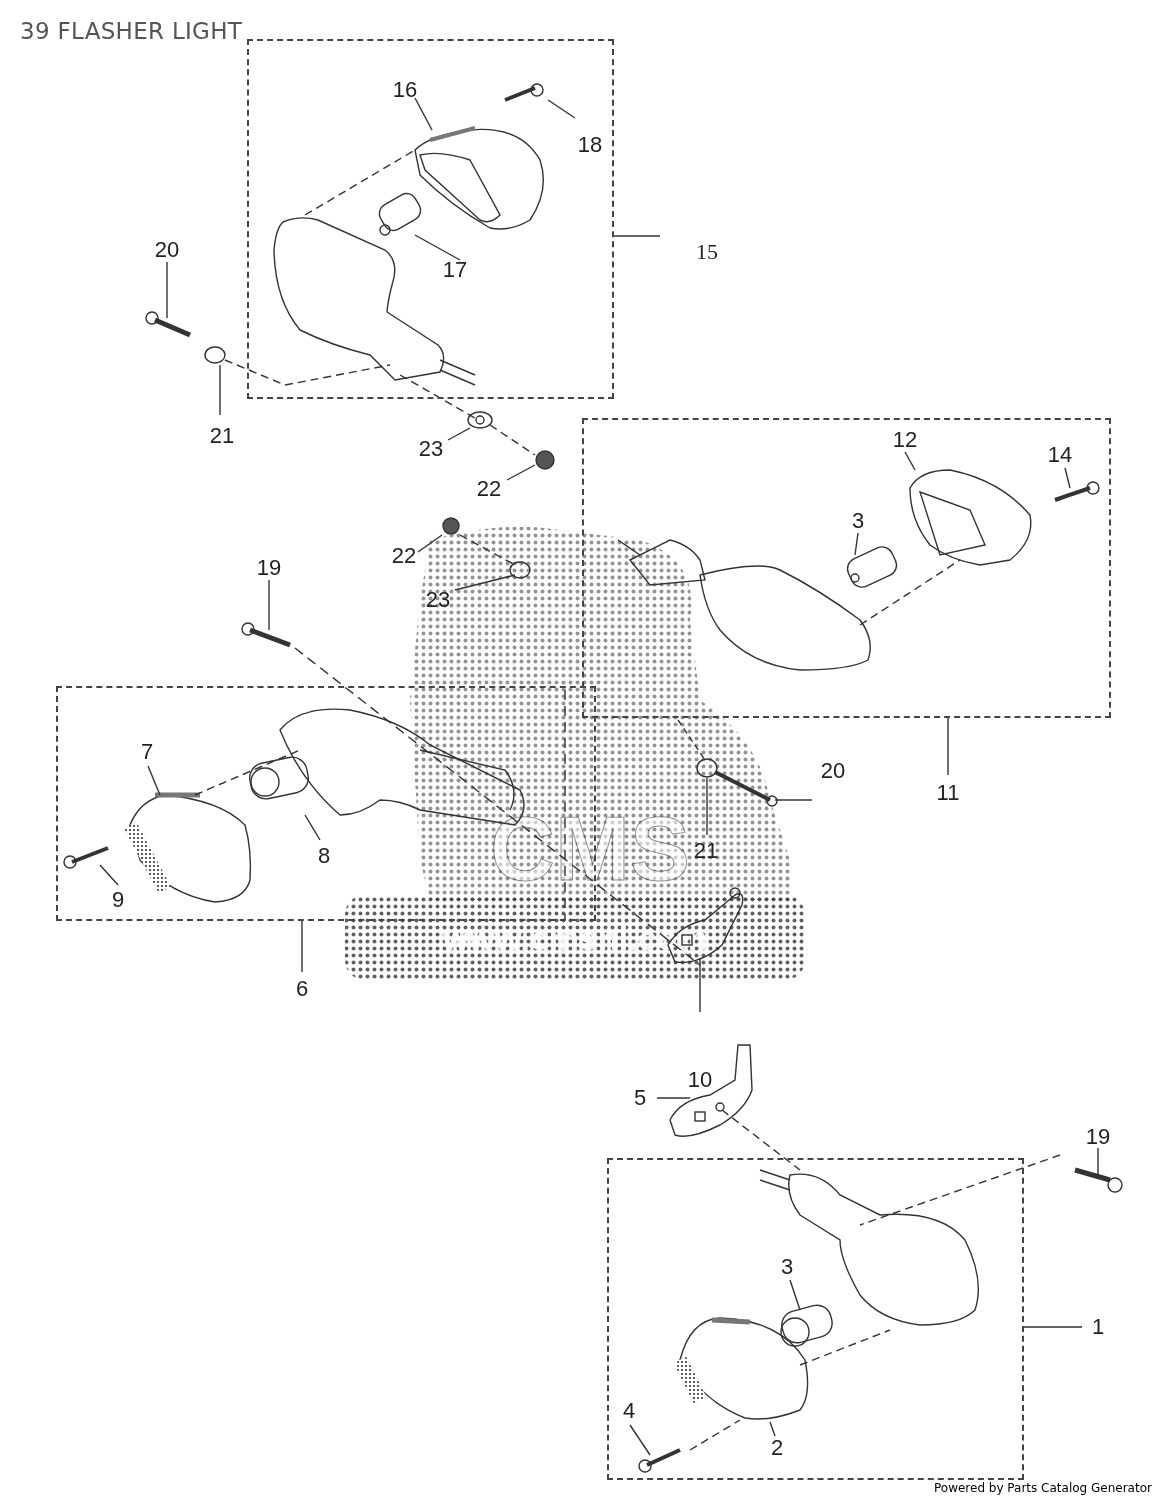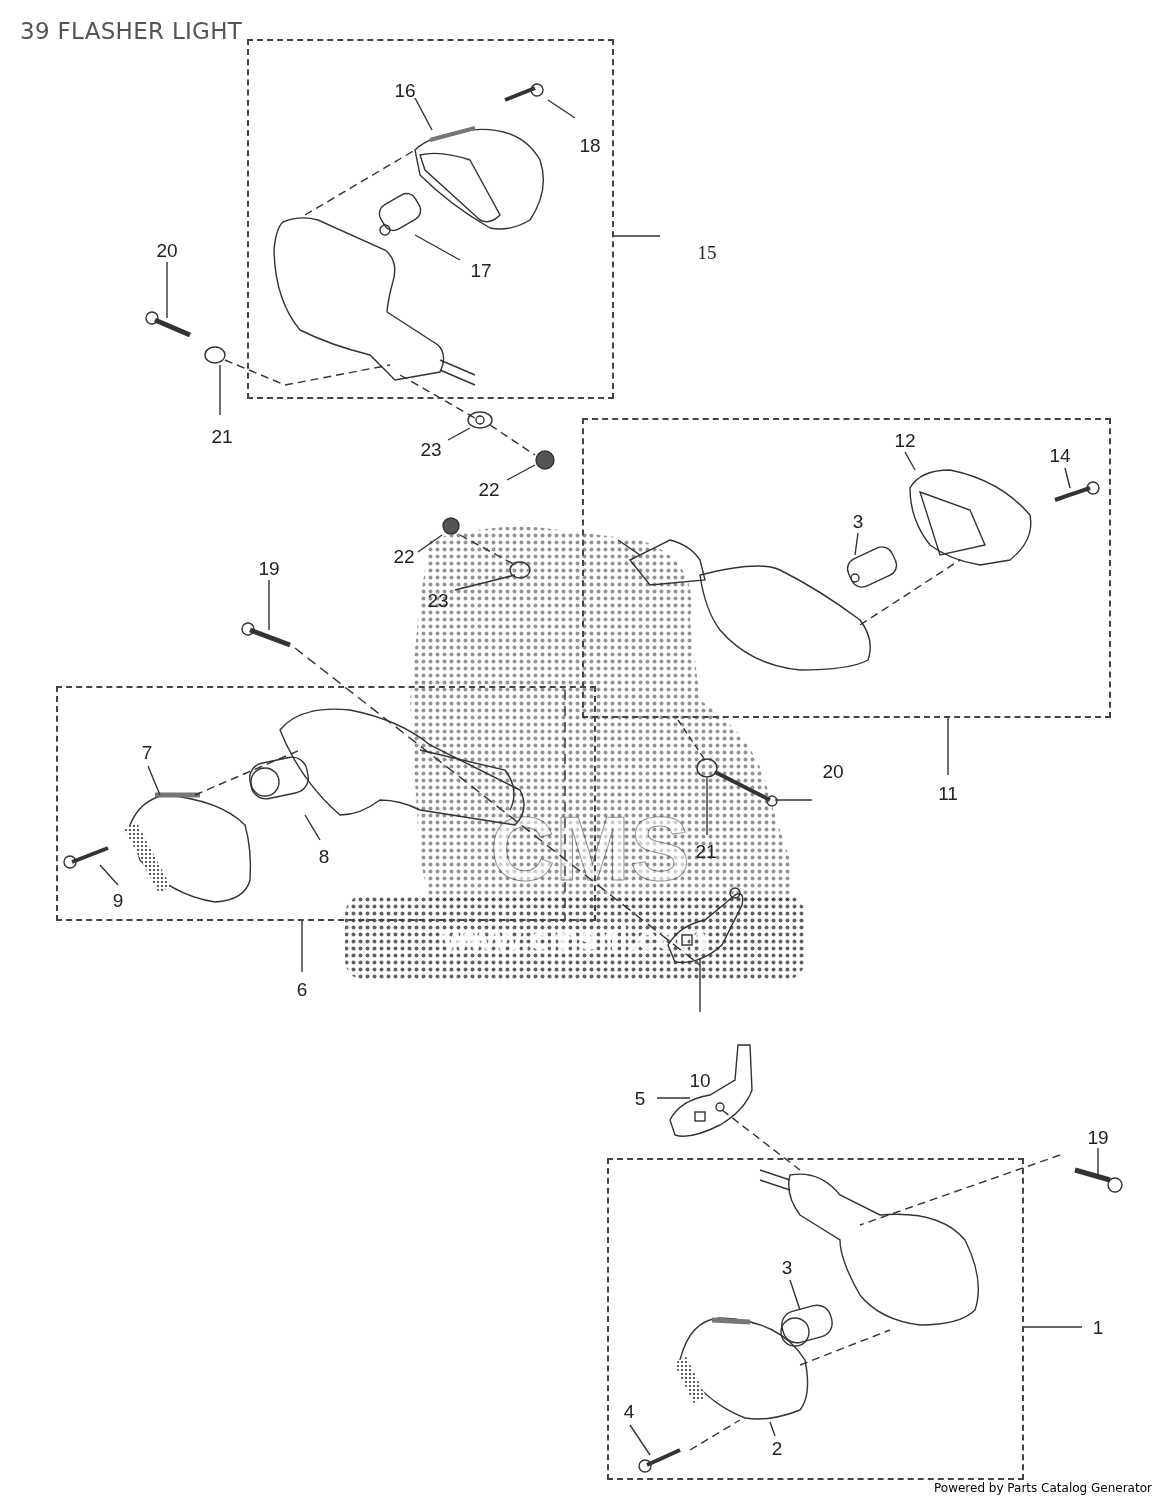--- a/index.html
+++ b/index.html
@@ -1,19 +1,19 @@
 <!DOCTYPE html>
 <html><head>
 <meta charset="utf-8">
 <style>
   html, body { margin: 0; padding: 0; background: #ffffff; }
   body { width: 1162px; height: 1500px; position: relative; overflow: hidden; font-family: "DejaVu Sans", sans-serif; }
   #stage { position: absolute; left: 0; top: 0; width: 1162px; height: 1100px; }
   .title { position: absolute; left: 20px; top: 18px; font-size: 23px; color: #555555; letter-spacing: 0.3px; white-space: nowrap; }
-  .callout { position: absolute; font-family: "Liberation Sans", sans-serif; font-size: 19px; color: #222222; transform: translate(-50%, -50%); white-space: nowrap; line-height: 1; }
+  .callout { position: absolute; font-family: "Liberation Sans", sans-serif; font-size: 22px; color: #222222; transform: translate(-50%, -50%); white-space: nowrap; line-height: 1; }
   .box { position: absolute; border: 2px dashed #444444; box-sizing: border-box; }
   .promo { position: absolute; left: 216px; top: 1453px; font-size: 36px; color: #cc0000; white-space: nowrap; line-height: 1; }
   .powered { position: absolute; left: 934px; top: 1481px; font-size: 12px; color: #000000; white-space: nowrap; }
   svg { position: absolute; left: 0; top: 0; }
 </style>
 </head>
 <body>
 
 <div id="stage">
 
@@ -198,21 +198,21 @@
   </svg>
 
   <div class="box" style="left:247px;top:39px;width:367px;height:360px;"></div>
   <div class="box" style="left:582px;top:418px;width:529px;height:300px;"></div>
   <div class="box" style="left:56px;top:686px;width:540px;height:235px;"></div>
   <div class="box" style="left:607px;top:1158px;width:417px;height:322px;"></div>
 
   <div class="callout" style="left:405px;top:90px;">16</div>
   <div class="callout" style="left:590px;top:145px;">18</div>
   <div class="callout" style="left:707px;top:252px;font-family:Liberation Serif, serif;">15</div>
-  <div class="callout" style="left:481px;top:270px;">17</div>
+  <div class="callout" style="left:455px;top:270px;">17</div>
   <div class="callout" style="left:167px;top:250px;">20</div>
   <div class="callout" style="left:222px;top:436px;">21</div>
   <div class="callout" style="left:431px;top:449px;">23</div>
   <div class="callout" style="left:489px;top:489px;">22</div>
   <div class="callout" style="left:905px;top:440px;text-align:right;">12</div>
   <div class="callout" style="left:1060px;top:455px;text-align:right;">14</div>
   <div class="callout" style="left:858px;top:521px;">3</div>
   <div class="callout" style="left:404px;top:556px;">22</div>
   <div class="callout" style="left:438px;top:600px;">23</div>
   <div class="callout" style="left:269px;top:568px;">19</div>

